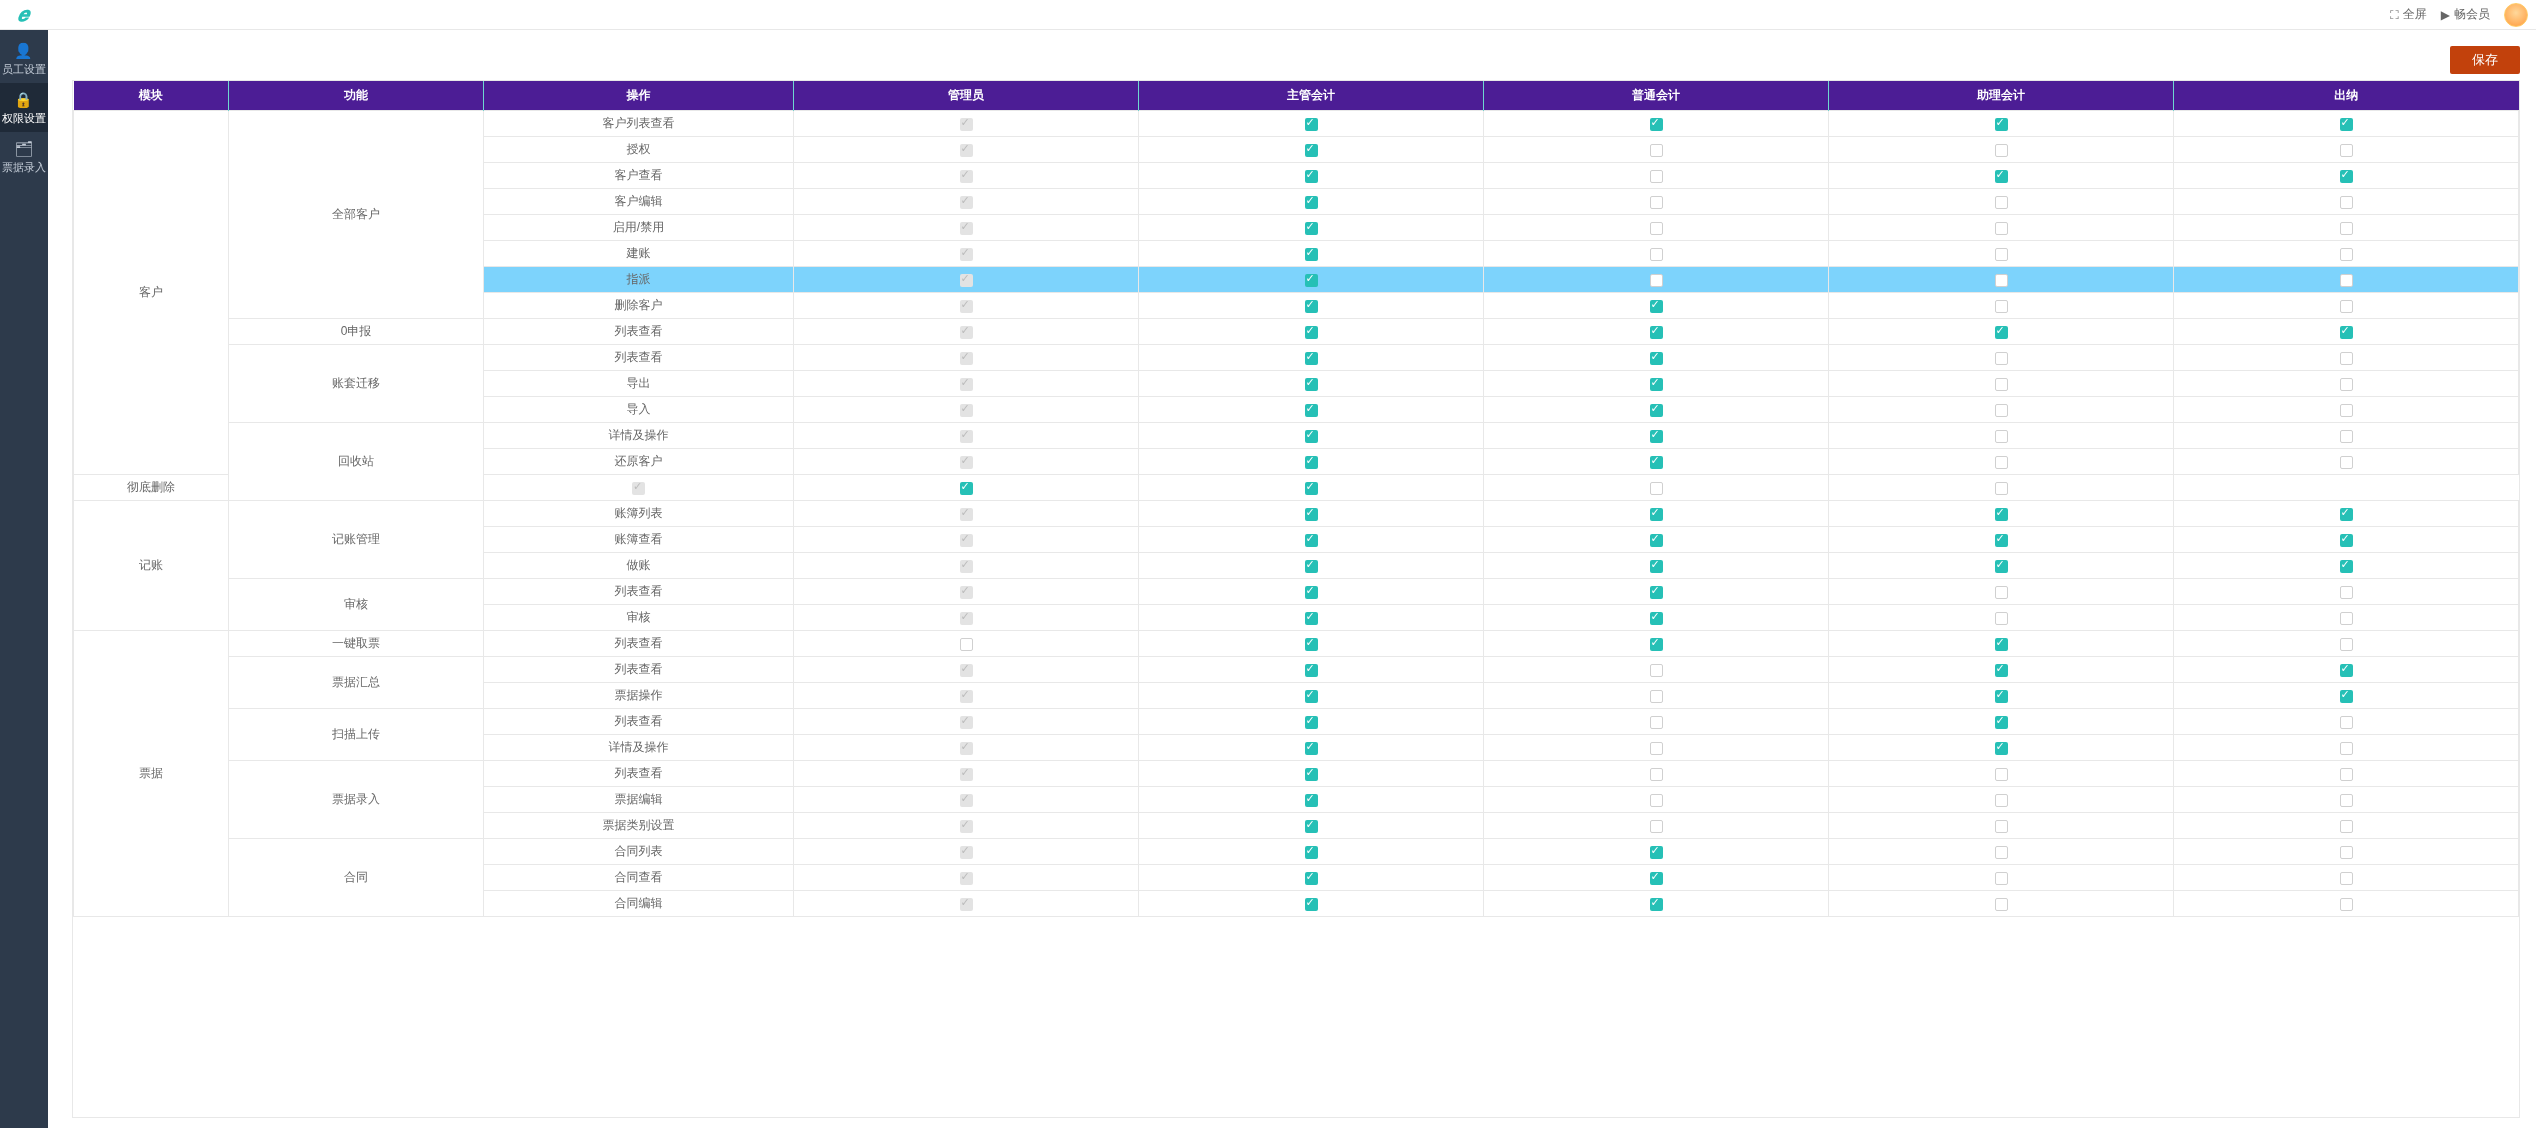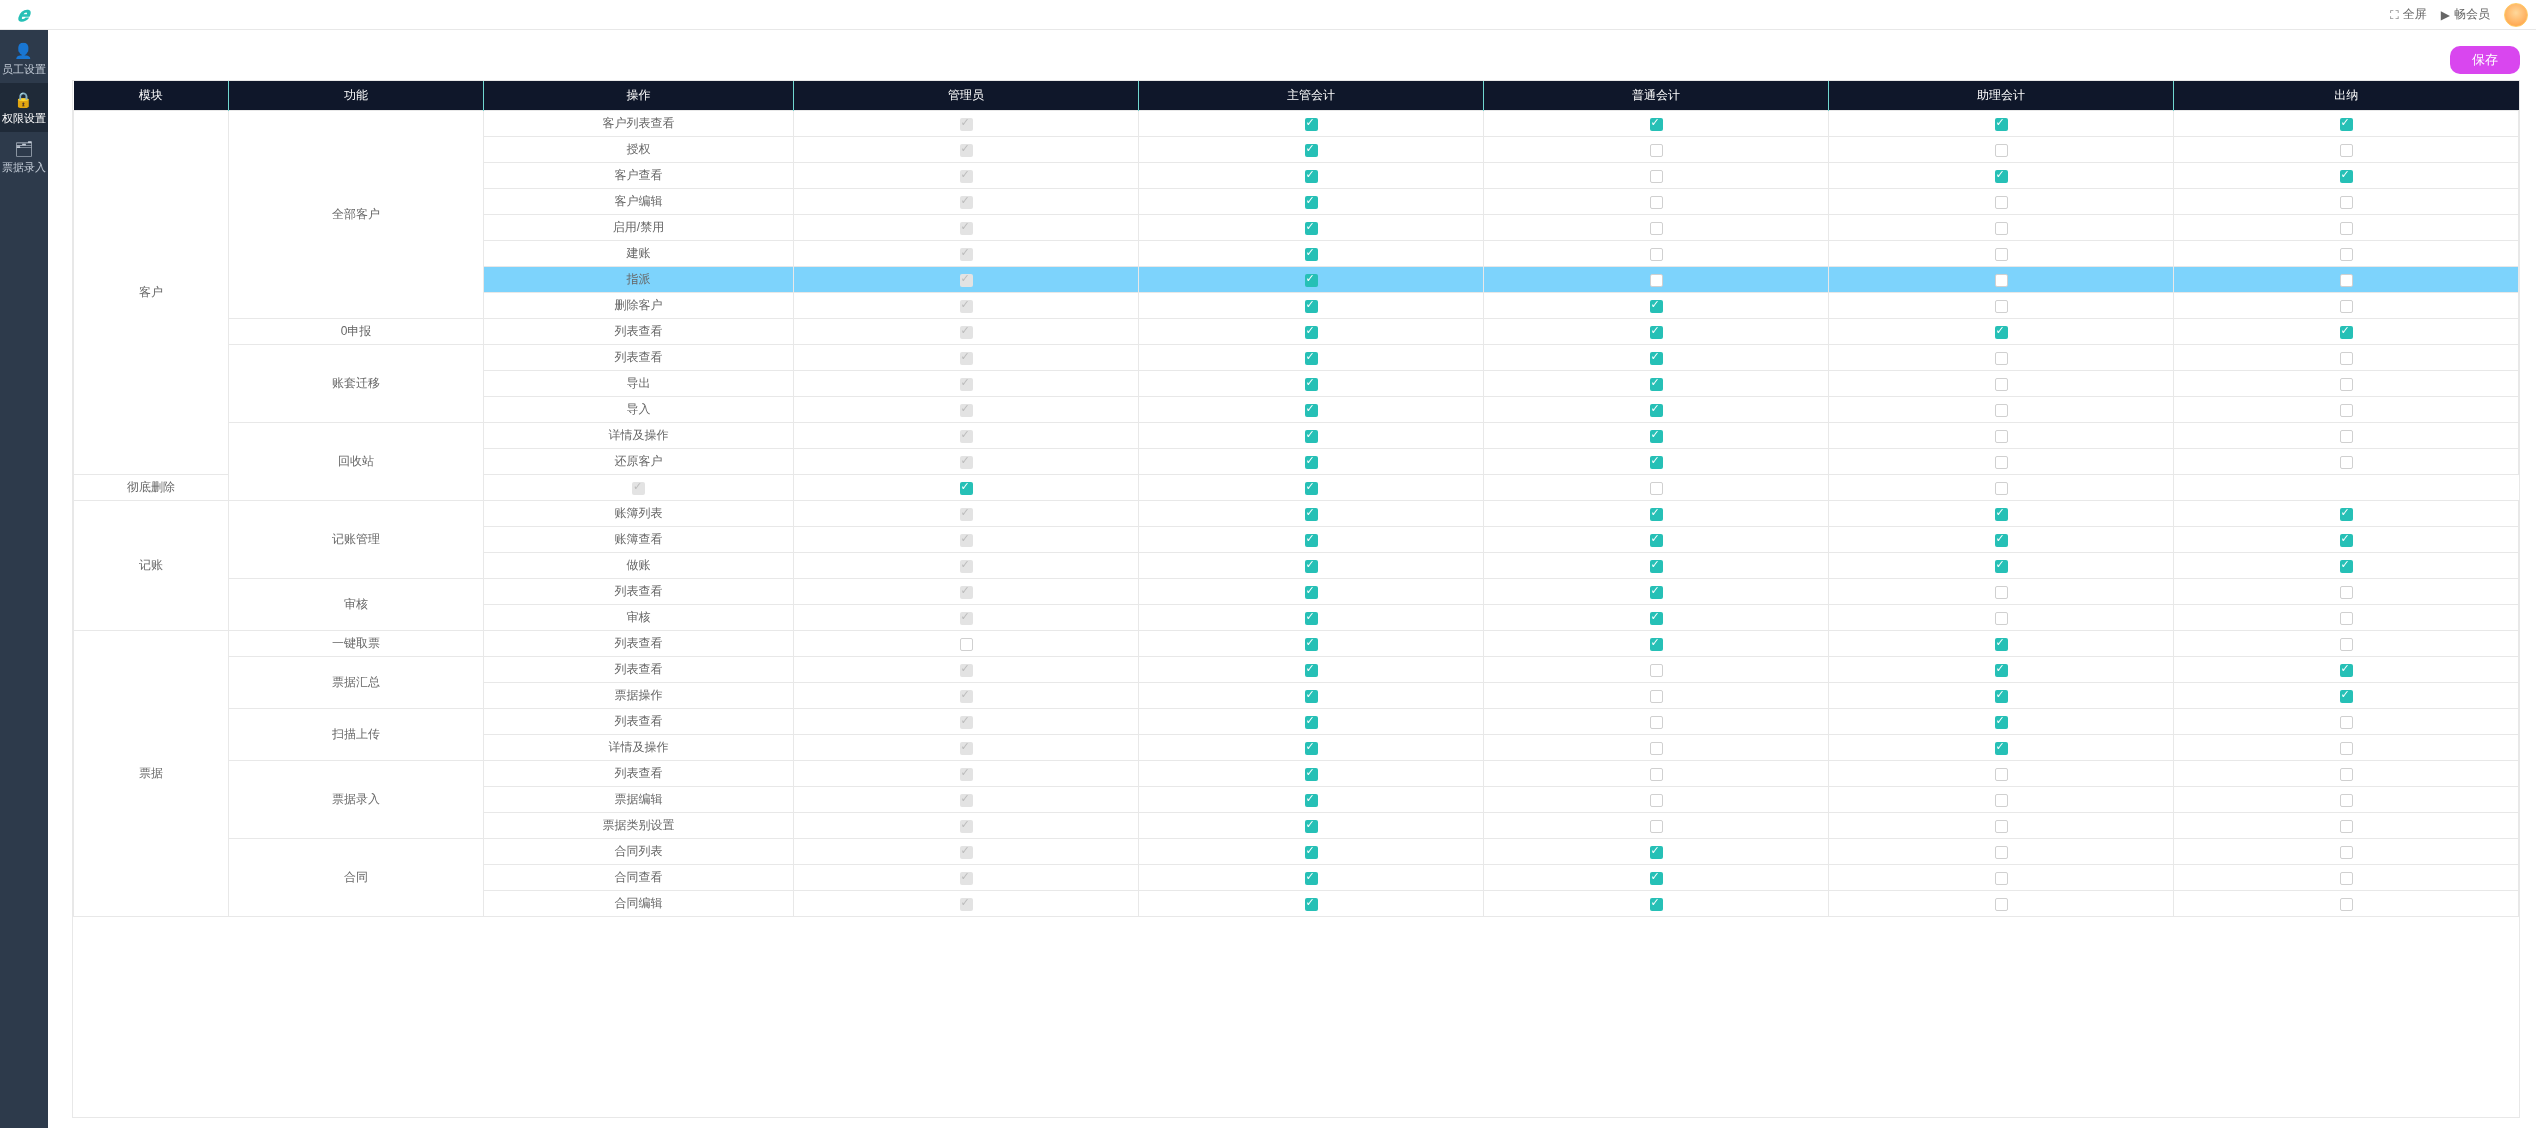--- a/index.html
+++ b/index.html
@@ -13,24 +13,24 @@
 .top-right { margin-left: auto; display: flex; align-items: center; gap: 14px; color: #666; }
 .tr-item { display: flex; align-items: center; gap: 4px; cursor: pointer; }
 .avatar { width: 24px; height: 24px; border-radius: 50%; background: radial-gradient(circle at 50% 40%, #ffd89b, #ff9a3c); border: 1px solid #ffcc66; }
 .body-row { flex: 1; display: flex; min-height: 0; }
 .sidebar { width: 48px; background: #2d3a4b; display: flex; flex-direction: column; align-items: center; padding-top: 4px; }
 .sb-item { width: 48px; padding: 8px 0 6px; text-align: center; color: #c2cbd6; cursor: pointer; font-size: 11px; }
 .sb-item.active { background: #1f2a38; color: #fff; }
 .sb-icon { display: block; font-size: 15px; margin-bottom: 2px; }
 .content { flex: 1; padding: 16px 16px 10px 24px; overflow: hidden; display: flex; flex-direction: column; }
 .toolbar { display: flex; justify-content: flex-end; margin-bottom: 6px; }
-.btn-save { background: #d946ef; color: #fff; border: none; padding: 5px 22px; border-radius: 10px; cursor: pointer; font-size: 13px; }
+.btn-save { background: #c2410c; color: #fff; border: none; padding: 5px 22px; border-radius: 2px; cursor: pointer; font-size: 13px; }
 .tbl-wrap { flex: 1; overflow: auto; border: 1px solid #e8e8e8; }
 table { width: 100%; border-collapse: collapse; table-layout: fixed; }
-th { background: #0f172a; color: #fff; font-weight: normal; padding: 6px 4px; font-size: 12px; border-right: 1px solid #6fd7d0; text-align: center; }
+th { background: #4c1d95; color: #fff; font-weight: bold; padding: 6px 4px; font-size: 12px; border-right: 1px solid #6fd7d0; text-align: center; }
 th:last-child { border-right: none; }
 td { border: 1px solid #e8e8e8; padding: 4px 6px; text-align: center; font-size: 12px; color: #666; background: #fff; height: 26px; }
 tr.hl td { background: #7dd3fc; }
 .chk { display: inline-block; width: 13px; height: 13px; border-radius: 2px; vertical-align: middle; position: relative; }
 .chk.on { background: #26c0b6; }
 .chk.off { background: #fff; border: 1px solid #d0d0d0; }
 .chk.dis { background: #e3e3e3; }
 .chk.on::after, .chk.dis::after { content: "✓"; position: absolute; top: -2px; left: 1px; font-size: 11px; }
 .chk.on::after { color: #fff; }
 .chk.dis::after { color: #bbb; }

